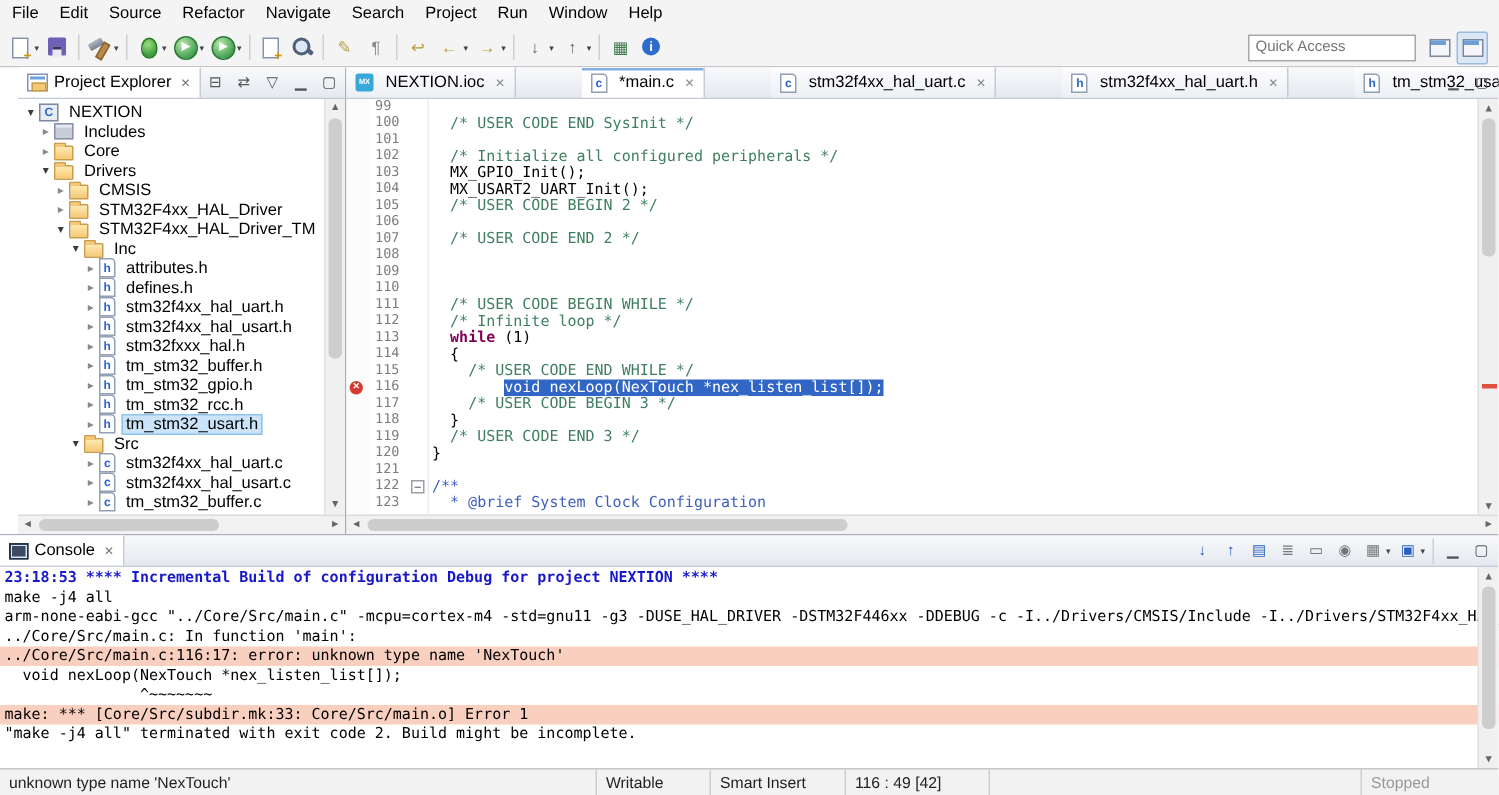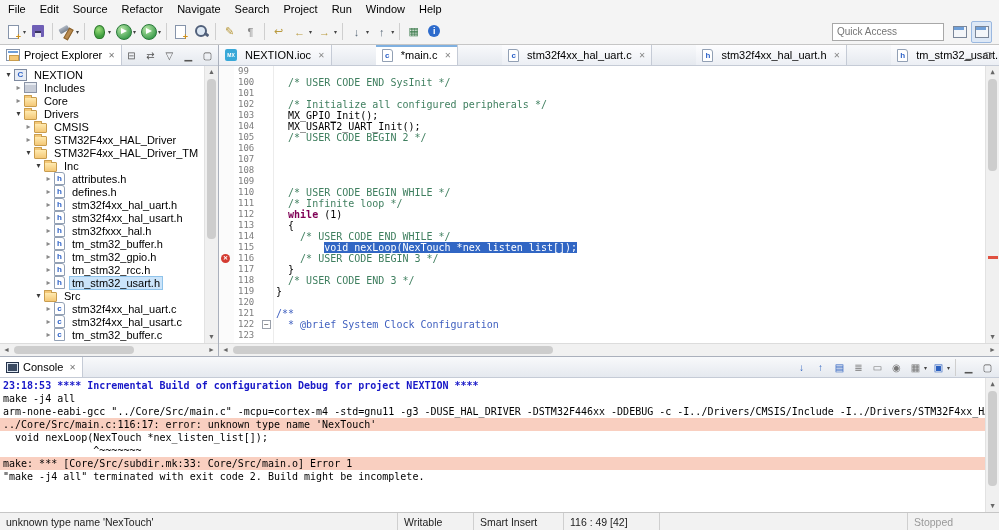--- a/index.html
+++ b/index.html
@@ -35,21 +35,21 @@
   background:radial-gradient(circle at 35% 30%,#b8e8a8,#3f9e4f 75%);border:1px solid #2a7a3a;}
 .ic-run::after{content:"";position:absolute;left:6px;top:5px;border-left:6px solid #fff;border-top:3.5px solid transparent;border-bottom:3.5px solid transparent;}
 .ic-search::before{content:"";position:absolute;left:2px;top:2px;width:8px;height:8px;border:2px solid #51607a;border-radius:50%;background:#dde8f4;}
 .ic-search::after{content:"";position:absolute;left:11px;top:10px;width:5px;height:3px;background:#51607a;transform:rotate(40deg);border-radius:1px;}
 .ic-info::before{content:"i";position:absolute;left:2px;top:2px;width:12px;height:12px;background:#2d6bcc;color:#fff;border-radius:50%;
   font:bold 9px "Liberation Sans",sans-serif;text-align:center;line-height:12px;}
 .ic-persp::before{content:"";position:absolute;left:2px;top:3px;width:12px;height:10px;background:#f4f6f9;border:1px solid #7a8699;}
 .ic-persp::after{content:"";position:absolute;left:3px;top:4px;width:10px;height:3px;background:#6f9fd8;}
 
 
-.main{display:flex;height:311px;background:#fff;}
+.main{display:flex;height:311px;background:#fff;padding-left:12px;}
 
 
 .explorer{width:219px;min-width:219px;border-right:1px solid #aab0bc;display:flex;flex-direction:column;background:#fff;}
 .view-tabbar{height:21px;background:linear-gradient(#f8f9fb,#e5e9ef);border-bottom:1px solid #c5cbd6;display:flex;align-items:stretch;}
 .view-tab{display:flex;align-items:center;gap:4px;background:#fff;padding:0 6px;border-right:1px solid #c5cbd6;font-size:11px;white-space:nowrap;}
 .vt-close{color:#777;font-size:8px;margin-left:2px;}
 .vt-spacer{flex:1;}
 .vt-icons{display:flex;align-items:center;padding-right:2px;}
 .vt-icons .tb-btn{height:18px;}
 .vt-icons .ic{width:15px;height:15px;font-size:10px;}
@@ -504,20 +504,21 @@
         </div>
       <div class="col-code">
           <div class="code-row"></div>
           <div class="code-row"><span class="tk-p">  </span><span class="tk-c">/* USER CODE END SysInit */</span></div>
           <div class="code-row"></div>
           <div class="code-row"><span class="tk-p">  </span><span class="tk-c">/* Initialize all configured peripherals */</span></div>
           <div class="code-row"><span class="tk-p">  MX_GPIO_Init();</span></div>
           <div class="code-row"><span class="tk-p">  MX_USART2_UART_Init();</span></div>
           <div class="code-row"><span class="tk-p">  </span><span class="tk-c">/* USER CODE BEGIN 2 */</span></div>
           <div class="code-row"></div>
+          <div class="code-row"><span class="tk-p">  </span><span class="tk-c">/* USER CODE END 2 */</span></div>
           <div class="code-row"></div>
           <div class="code-row"></div>
           <div class="code-row"></div>
           <div class="code-row"><span class="tk-p">  </span><span class="tk-c">/* USER CODE BEGIN WHILE */</span></div>
           <div class="code-row"><span class="tk-p">  </span><span class="tk-c">/* Infinite loop */</span></div>
           <div class="code-row"><span class="tk-p">  </span><span class="tk-k">while</span><span class="tk-p"> (1)</span></div>
           <div class="code-row"><span class="tk-p">  {</span></div>
           <div class="code-row"><span class="tk-p">    </span><span class="tk-c">/* USER CODE END WHILE */</span></div>
           <div class="code-row"><span class="tk-p">        </span><span class="tk-s">void nexLoop(NexTouch *nex_listen_list[]);</span></div>
           <div class="code-row"><span class="tk-p">    </span><span class="tk-c">/* USER CODE BEGIN 3 */</span></div>
@@ -585,20 +586,21 @@
         </span>
         <span class="tb-btn">
           <span class="ic ic-glyph" style="color: rgb(85, 85, 85);">▢</span>
         </span>
       </span>
   </div>
   <div class="console-body">
       <div class="con-row con-info">23:18:53 **** Incremental Build of configuration Debug for project NEXTION ****</div>
       <div class="con-row">make -j4 all</div>
       <div class="con-row">arm-none-eabi-gcc "../Core/Src/main.c" -mcpu=cortex-m4 -std=gnu11 -g3 -DUSE_HAL_DRIVER -DSTM32F446xx -DDEBUG -c -I../Drivers/CMSIS/Include -I../Drivers/STM32F4xx_HAL_Driver/Inc -I../Core/Inc</div>
+      <div class="con-row">../Core/Src/main.c: In function 'main':</div>
       <div class="con-row con-hl">../Core/Src/main.c:116:17: error: unknown type name 'NexTouch'</div>
       <div class="con-row">  void nexLoop(NexTouch *nex_listen_list[]);</div>
       <div class="con-row">               ^~~~~~~~</div>
       <div class="con-row con-hl">make: *** [Core/Src/subdir.mk:33: Core/Src/main.o] Error 1</div>
       <div class="con-row">"make -j4 all" terminated with exit code 2. Build might be incomplete.</div>
       <div class="console-vscroll">
       <span class="vs-arrow up">▲</span>
       <span class="vs-thumb"></span>
       <span class="vs-arrow down">▼</span>
     </div>

